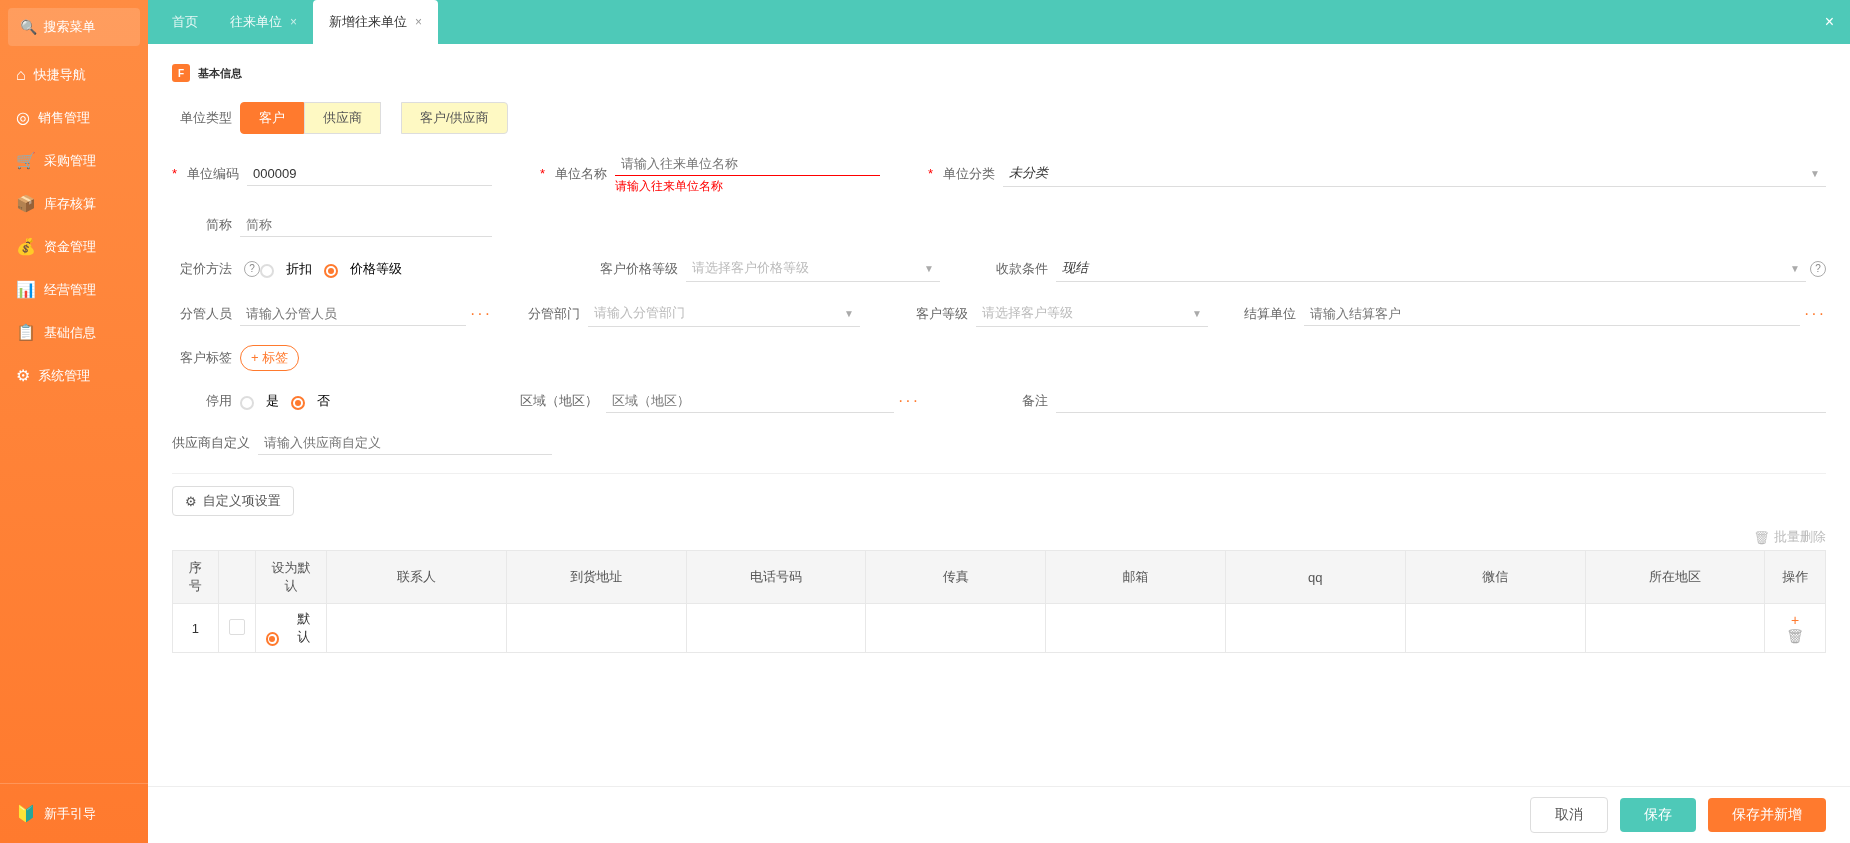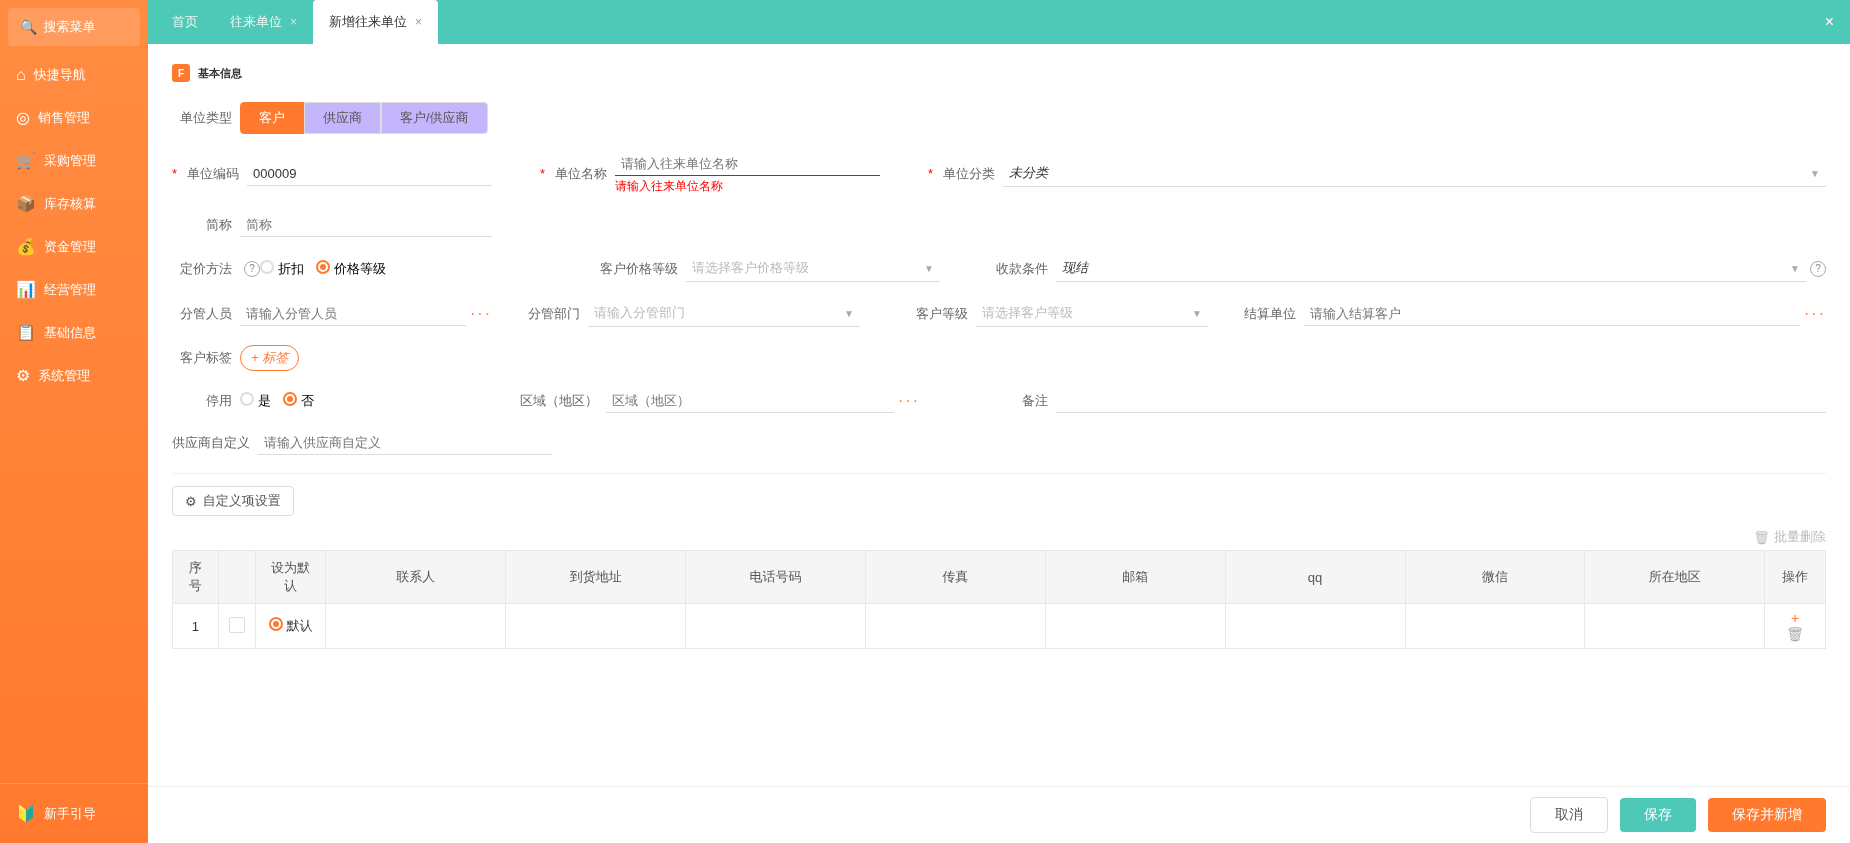--- a/index.html
+++ b/index.html
@@ -161,46 +161,46 @@
       cursor: pointer;
       flex: 1;
       color: #bbb;
     }
     .form-select .select-text { flex: 1; font-size: 13px; }
     .form-select .chevron { color: #aaa; font-size: 10px; }
     .select-value { color: #333; font-style: italic; }
 
     
     .radio-group { display: flex; align-items: center; gap: 12px; }
-    .radio-item { display: flex; align-items: flex-start; gap: 4px; cursor: pointer; }
+    .radio-item { display: flex; align-items: flex-end; gap: 12px; cursor: pointer; }
     .radio-circle {
       width: 14px; height: 14px;
       border-radius: 50%;
       border: 2px solid #ddd;
       display: flex; align-items: center; justify-content: center;
     }
     .radio-circle.checked { border-color: #ff7a2e; }
     .radio-dot {
       width: 6px; height: 6px;
       border-radius: 50%;
       background: #ff7a2e;
     }
 
     
     .type-btn-group { display: flex; gap: 0; }
     .type-btn {
       padding: 6px 18px;
       border: 1px solid #ddd;
-      background: #c4b5fd;
+      background: #fef9c3;
       cursor: pointer;
       font-size: 13px;
       color: #555;
     }
     .type-btn:first-child { border-radius: 4px 0 0 4px; }
-    .type-btn:last-child { border-radius: 0 4px 4px 0; }
+    .type-btn:last-child { border-radius: 0 4px 4px 0; margin-left: 20px; }
     .type-btn.active { background: #ff7a2e; color: white; border-color: #ff7a2e; }
 
     
     .more-btn {
       color: #ff7a2e;
       cursor: pointer;
       font-size: 16px;
       margin-left: 4px;
       letter-spacing: 2px;
     }
@@ -209,21 +209,20 @@
     .tag-btn {
       display: flex;
       align-items: center;
       gap: 4px;
       border: 1px solid #ff7a2e;
       color: #ff7a2e;
       padding: 3px 10px;
       border-radius: 20px;
       cursor: pointer;
       font-size: 12px;
-      font-style: italic;
     }
 
     
     .help-icon {
       width: 16px; height: 16px;
       border-radius: 50%;
       border: 1px solid #aaa;
       display: inline-flex;
       align-items: center;
       justify-content: center;

